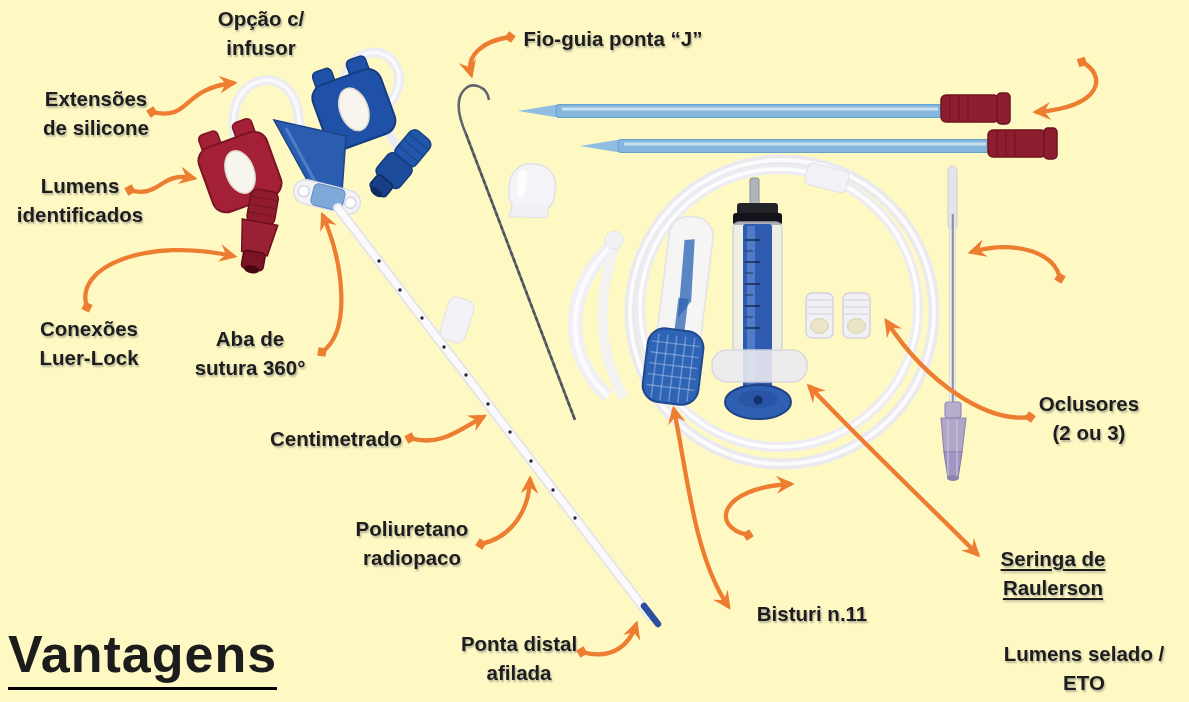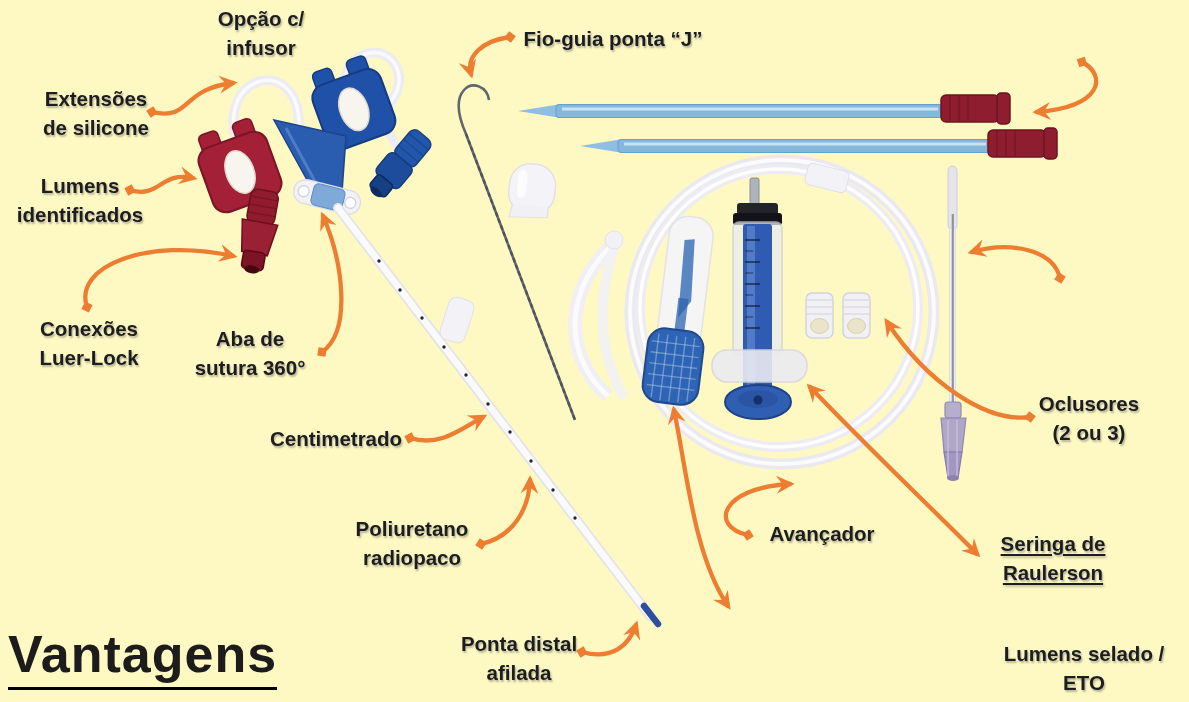--- a/index.html
+++ b/index.html
@@ -208,21 +208,21 @@
   <div class="lbl" style="left:11px;top:314px;width:156px">Conexões
 Luer-Lock</div>
   <div class="lbl" style="left:172px;top:324px;width:156px">Aba de
 sutura 360°</div>
   <div class="lbl" style="left:518px;top:24px;width:190px">Fio-guia ponta “J”</div>
   <div class="lbl" style="left:1011px;top:389px;width:156px">Oclusores
 (2 ou 3)</div>
   <div class="lbl" style="left:258px;top:424px;width:156px">Centimetrado</div>
   <div class="lbl" style="left:334px;top:514px;width:156px">Poliuretano
 radiopaco</div>
-  <div class="lbl" style="left:744px;top:519px;width:156px">Avançador</div>
-  <div class="lbl u" style="left:975px;top:529px;width:156px">Seringa de
+  <div class="lbl u" style="left:975px;top:544px;width:156px">Seringa de
 Raulerson</div>
+  <div class="lbl" style="left:734px;top:599px;width:156px">Bisturi n.11</div>
   <div class="lbl" style="left:441px;top:629px;width:156px">Ponta distal
 afilada</div>
   <div class="lbl" style="left:984px;top:639px;width:200px;font-weight:bold">Lumens selado / ETO</div>
 
   <div class="title" style="left:8px;top:622px">Vantagens</div>
 </div>
 
 </body></html>

